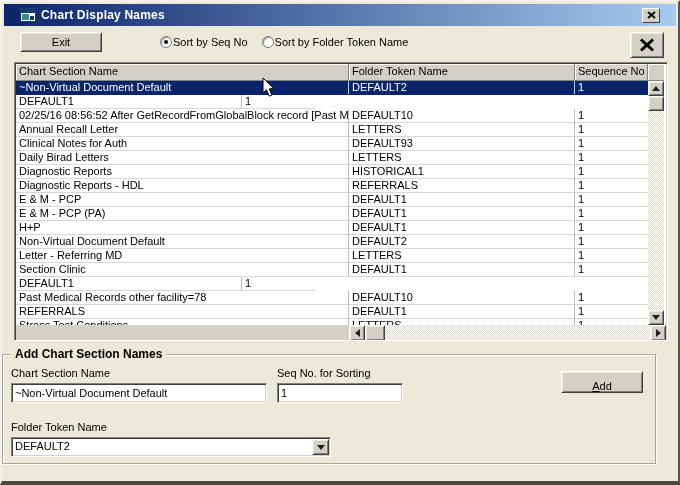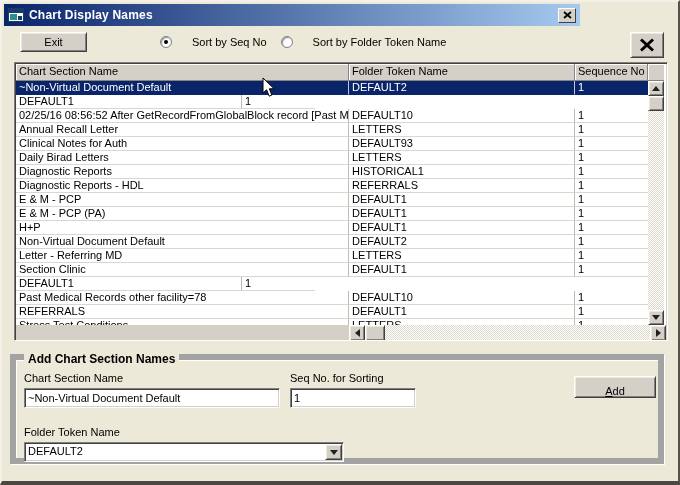--- a/index.html
+++ b/index.html
@@ -12,45 +12,45 @@
   *{margin:0;padding:0;box-sizing:border-box;}
   html,body{background:#9f9d93;}
   body{font-family:"Liberation Sans",sans-serif;font-size:11px;color:#000;}
   .window{
     position:relative;width:680px;height:485px;background:var(--dialog-bg);
     border:2px solid;border-color:#f4f2e8 #55534b #4a4840 #f4f2e8;
     border-bottom-width:4px;overflow:hidden;
   }
   
   .titlebar{
-    position:absolute;top:2px;left:2px;width:576px;height:22px;
+    position:absolute;top:2px;left:2px;width:672px;height:22px;
     background:linear-gradient(to right,var(--titlebar-start),var(--titlebar-end));
-    display:flex;align-items:center;padding:0 4px;
+    display:flex;align-items:center;padding:0 16px;
   }
   .app-icon{width:16px;height:14px;margin-right:5px;position:relative;background:#fff;border:1px solid #1a3a6a;}
   .app-icon .bar{position:absolute;top:0;left:0;right:0;height:4px;background:#1a3a6a;}
   .app-icon .pane{position:absolute;left:1px;bottom:1px;width:7px;height:6px;background:#2e8f8f;}
   .app-icon .dot{position:absolute;right:1px;bottom:1px;width:4px;height:4px;background:#1a3a6a;}
   .title-text{color:#fff;font-weight:bold;font-size:12px;letter-spacing:.2px;flex:1;white-space:nowrap;}
   .tb-close{
     width:18px;height:15px;background:var(--button-face);
     border:1px solid;border-color:#fff #404040 #404040 #fff;
     display:flex;align-items:center;justify-content:center;
   }
   
   .raised{
     background:var(--button-face);
     border:1px solid;border-color:#fff #404040 #404040 #fff;
     box-shadow:inset 1px 1px 0 #ece9d8, inset -1px -1px 0 #808080;
   }
   
-  .btn-exit{position:absolute;left:18px;top:30px;width:67px;height:20px;
+  .btn-exit{position:absolute;left:18px;top:30px;width:82px;height:20px;
     display:flex;align-items:center;justify-content:center;font-size:11px;cursor:default;}
   .radio-group{position:absolute;left:158px;top:32px;height:16px;display:flex;align-items:center;gap:14px;}
-  .radio-item{display:flex;align-items:flex-start;gap:20px;}
+  .radio-item{display:flex;align-items:flex-start;gap:1px;}
   .radio-circle{
     width:12px;height:12px;border-radius:50%;background:#fff;position:relative;
     border:1px solid #808080;box-shadow:inset 1px 1px 1px rgba(64,64,64,.55), inset -1px -1px 0 #fff;
   }
   .radio-circle.checked::after{
     content:"";position:absolute;left:3px;top:3px;width:4px;height:4px;border-radius:50%;background:#000;
   }
   .btn-bigx{position:absolute;left:628px;top:30px;width:34px;height:26px;
     display:flex;align-items:center;justify-content:center;}
   
@@ -93,22 +93,22 @@
   .hscroll .sbtn{width:16px;height:16px;}
   .hthumb{width:20px;height:16px;flex:none;}
   .htrack{flex:1;}
   .tri{width:0;height:0;display:block;}
   .tri.up{border-left:4px solid transparent;border-right:4px solid transparent;border-bottom:5px solid #202020;}
   .tri.down{border-left:4px solid transparent;border-right:4px solid transparent;border-top:5px solid #202020;}
   .tri.left{border-top:4px solid transparent;border-bottom:4px solid transparent;border-right:5px solid #202020;}
   .tri.right{border-top:4px solid transparent;border-bottom:4px solid transparent;border-left:5px solid #202020;}
   
   .groupbox{
-    position:absolute;left:8px;top:352px;width:654px;height:110px;
-    border:6px solid #a3a3a3;box-shadow:inset 1px 1px 0 #fff,1px 1px 0 #fff;
+    position:absolute;left:0;top:352px;width:654px;height:110px;
+    border:1px solid #a3a3a3;box-shadow:inset 1px 1px 0 #fff,1px 1px 0 #fff;
   }
   .legend{
     position:absolute;top:-8px;left:8px;background:var(--dialog-bg);
     padding:0 4px;font-weight:bold;font-size:12px;white-space:nowrap;
   }
   .flabel{position:absolute;font-size:11px;white-space:nowrap;}
   .finput{
     position:absolute;height:20px;font-family:"Liberation Sans",sans-serif;font-size:11px;
     padding:0 3px;outline:none;
     background:#fff;border:1px solid;border-color:#808080 #fff #fff #808080;

